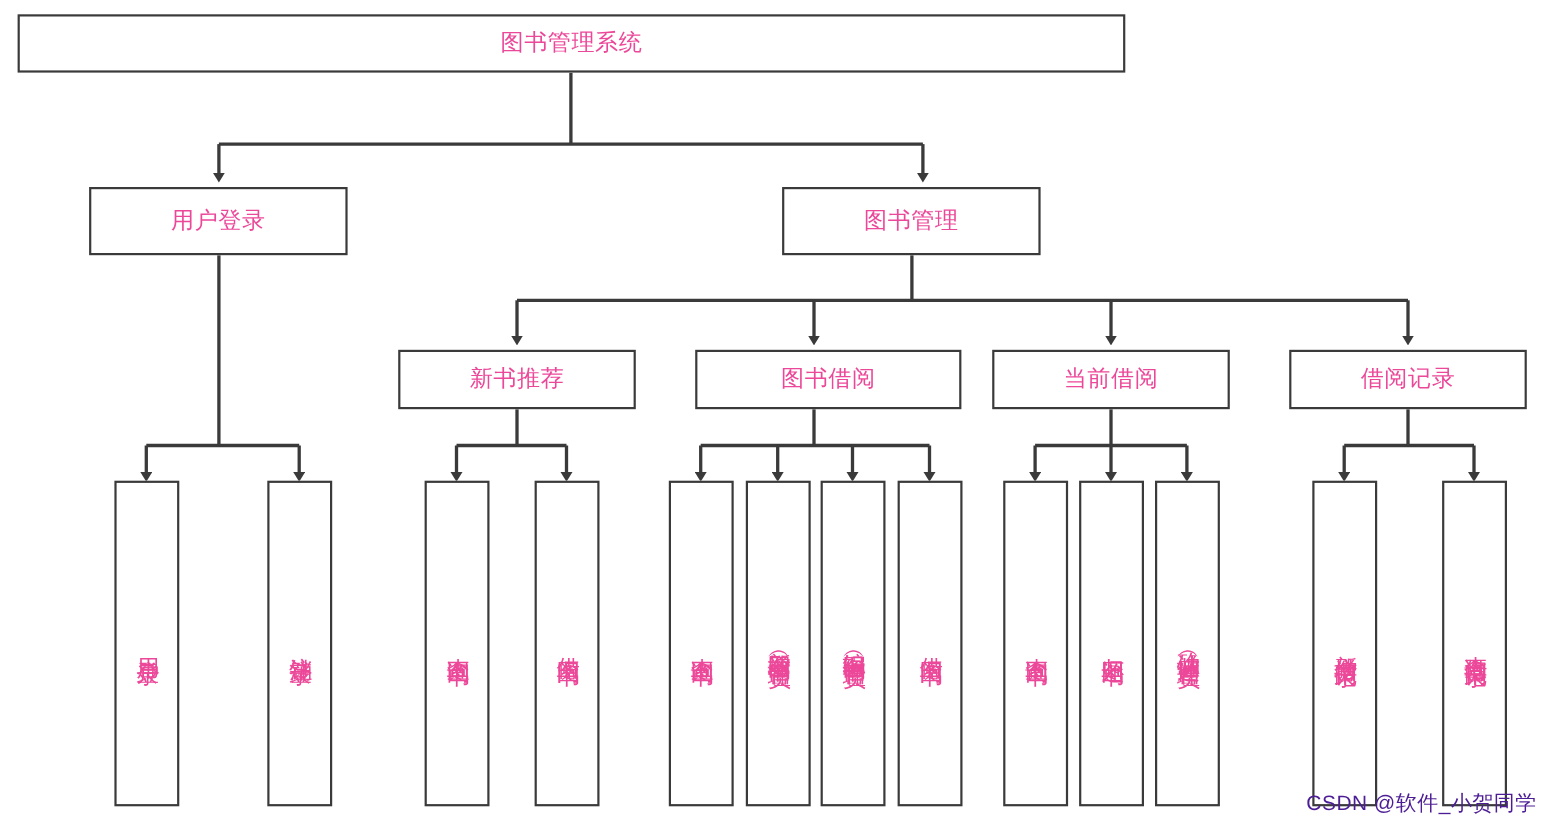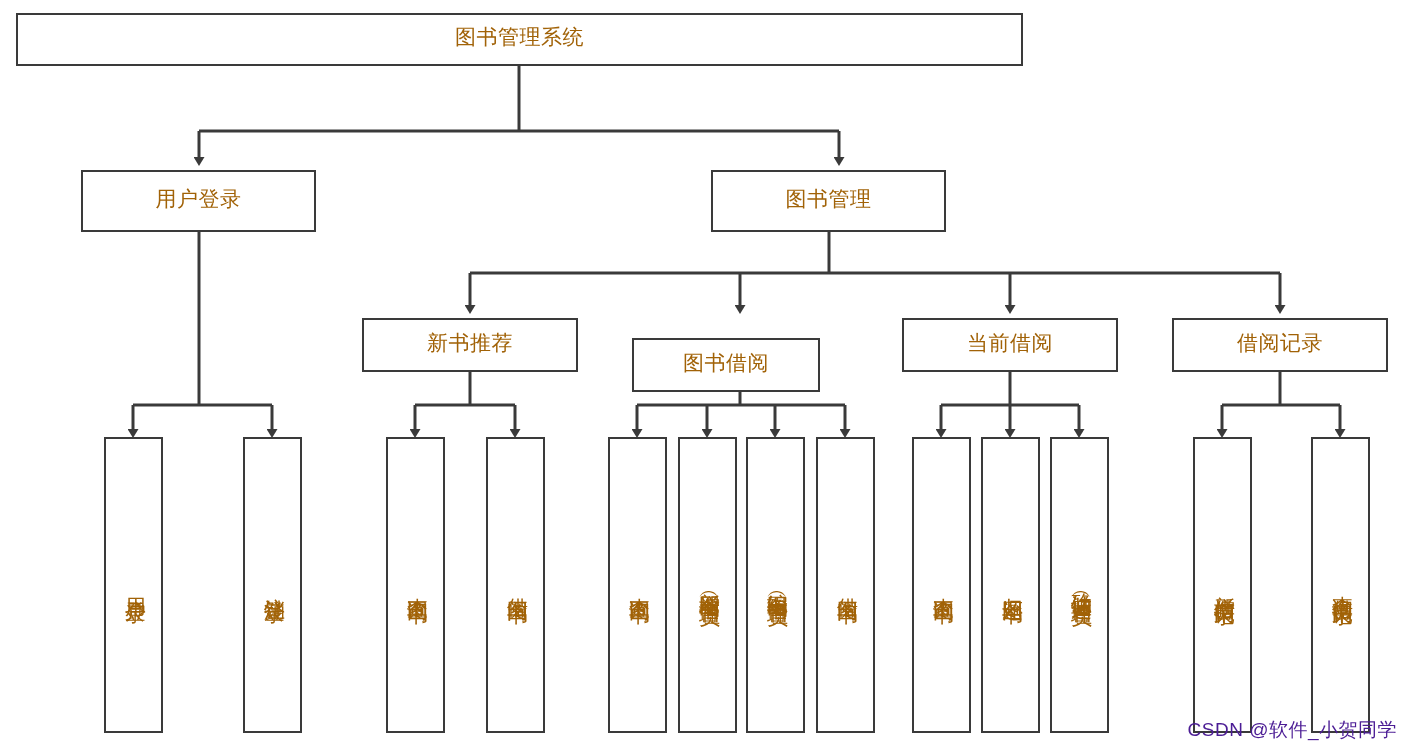--- a/index.html
+++ b/index.html
@@ -13,23 +13,22 @@
   svg#wires{position:absolute;left:0;top:0;width:1405px;height:747px;}
 
   .node{
     position:absolute;
     box-sizing:border-box;
     background:#ffffff;
     border:2px solid #3a3a3a;
     display:flex;
     align-items:center;
     justify-content:center;
-    color:#a16207;
+    color:#ec4899;
     z-index:2;
-    font-family:Liberation Mono, monospace;
   }
   .node .lbl{
     font-size:21px;
     line-height:1.15;
     white-space:nowrap;
     letter-spacing:0.5px;
   }
   .node.leaf .lbl{
     writing-mode:vertical-rl;
     text-orientation:upright;
@@ -115,21 +114,21 @@
   <div class="node" style="left:81px;top:170px;width:235px;height:62px;">
     <span class="lbl">用户登录</span>
   </div>
   <div class="node" style="left:362px;top:318px;width:216px;height:54px;">
     <span class="lbl">新书推荐</span>
   </div>
 
   <div class="node" style="left:711px;top:170px;width:235px;height:62px;">
     <span class="lbl">图书管理</span>
   </div>
-  <div class="node" style="left:632px;top:318px;width:188px;height:54px;margin-top:20px;">
+  <div class="node" style="left:632px;top:318px;width:242px;height:54px;">
     <span class="lbl">图书借阅</span>
   </div>
   <div class="node" style="left:1172px;top:318px;width:216px;height:54px;">
     <span class="lbl">借阅记录</span>
   </div>
   <div class="node" style="left:902px;top:318px;width:216px;height:54px;">
     <span class="lbl">当前借阅</span>
   </div>
 
   <div class="node leaf" style="left:104px;top:437px;width:59px;height:296px;">

